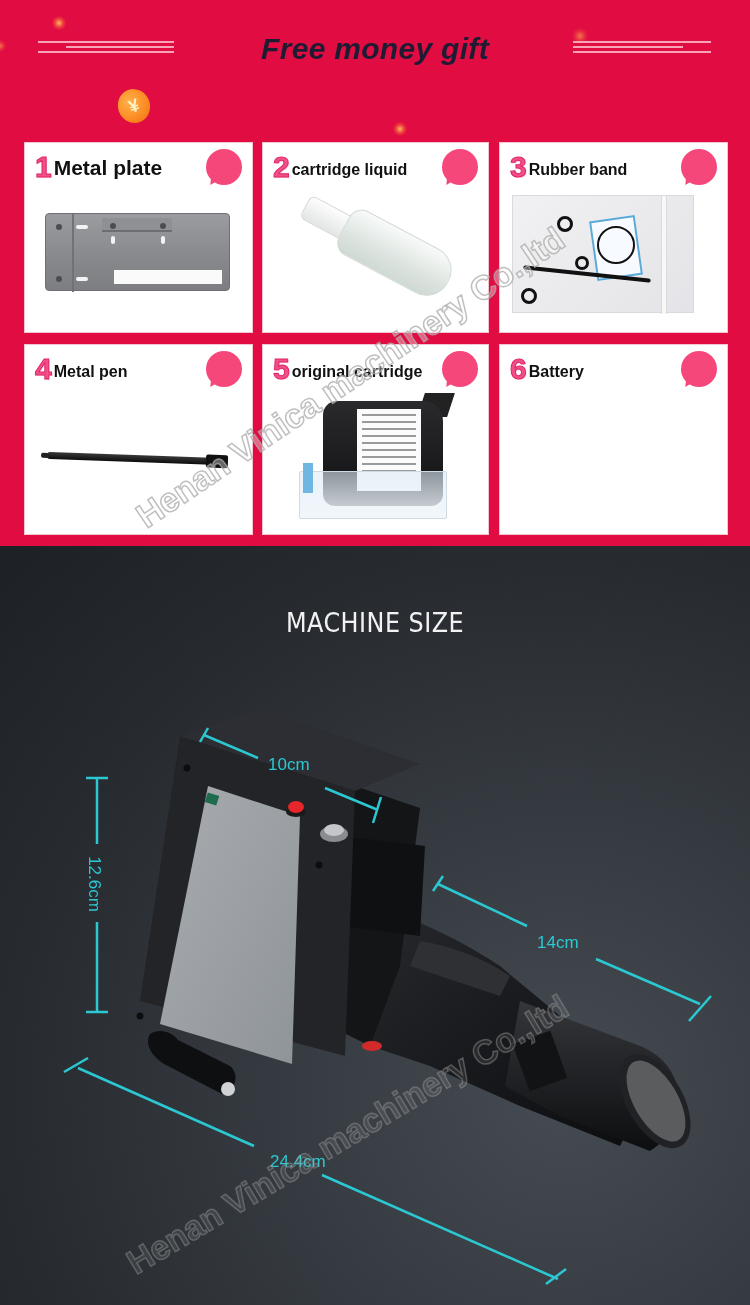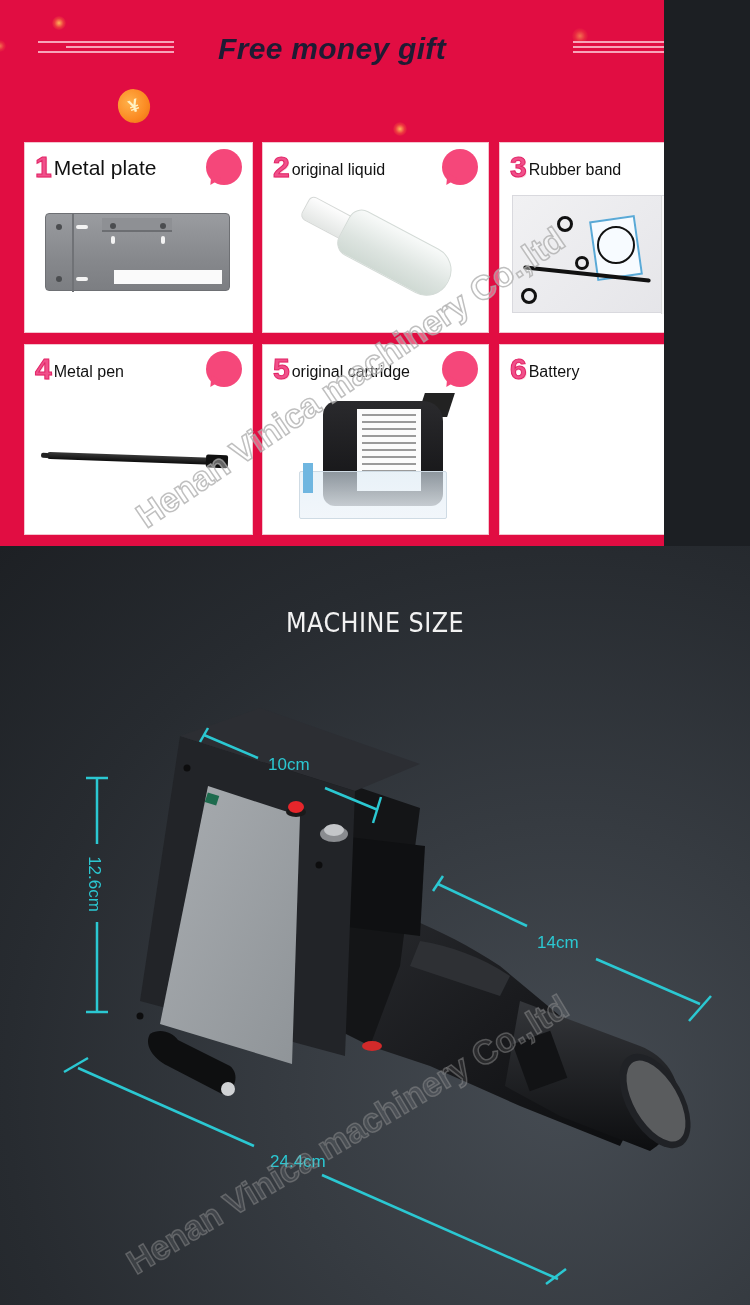--- a/index.html
+++ b/index.html
@@ -1,21 +1,21 @@
 <!DOCTYPE html>
 <html><head>
 <meta charset="utf-8">
 <style>
   * { box-sizing: border-box; margin: 0; padding: 0; }
   html, body { width: 750px; height: 1305px; overflow: hidden; background: #1c1f23; }
   body { position: relative; font-family: "Liberation Sans", sans-serif; }
 
   
   .red-section {
-    position: absolute; left: 0; top: 0; width: 664px; height: 546px;
+    position: absolute; left: 0; top: 0; width: 750px; height: 546px;
     background: #e10d42;
     overflow: hidden;
   }
   .glow { position: absolute; border-radius: 50%; background: radial-gradient(circle, rgba(255,190,90,0.95) 0%, rgba(255,120,60,0.4) 45%, rgba(225,13,66,0) 75%); }
   .deco-lines { position: absolute; top: 41px; width: 136px; height: 14px; }
   .deco-lines span { position: absolute; height: 2px; background: #f7a4b9; }
   .deco-left { left: 38px; }
   .deco-right { left: 573px; }
   .page-title {
     position: absolute; left: 0; right: 0; top: 32px; text-align: center;
@@ -32,21 +32,21 @@
   .card {
     position: absolute; background: #ffffff; overflow: hidden;
     border: 1px solid #f4c4cf;
   }
   .card-label { position: absolute; top: 10px; left: 10px; display: flex; align-items: flex-end; }
   .card-num {
     font-size: 30px; font-weight: bold; color: #f0508a; line-height: 28px;
     -webkit-text-stroke: 1px #e12466; margin-right: 2px;
     text-shadow: 1px 1px 0 #ffd1de;
   }
-  .card-text { font-size: 16px; color: #111; line-height: 20px; padding-bottom: 1px; }
+  .card-text { font-size: 16px; color: #111; line-height: 20px; padding-bottom: 1px; font-weight: bold; }
   .card-text.big { font-size: 21px; line-height: 24px; }
   .bubble {
     position: absolute; top: 6px; right: 8px; width: 38px; height: 38px;
   }
   .bubble .circ { position: absolute; left: 0; top: 0; width: 36px; height: 36px; border-radius: 50%; background: #f5477a; }
   .bubble .tail { position: absolute; left: 2px; top: 26px; width: 0; height: 0;
     border-left: 5px solid transparent; border-right: 6px solid transparent; border-top: 11px solid #f5477a; transform: rotate(30deg); }
 
   .product { position: absolute; }
 
@@ -160,21 +160,21 @@
       <div class="slot" style="left:30px;top:63px;"></div>
       <div class="vslot" style="left:65px;top:22px;"></div>
       <div class="vslot" style="left:115px;top:22px;"></div>
       <div class="window"></div>
     </div>
   </div>
 
   <div class="card" style="left:262px;top:142px;width:227px;height:191px;">
     <div class="card-label">
       <span class="card-num">2</span>
-      <span class="card-text">original liquid</span>
+      <span class="card-text">cartridge liquid</span>
     </div>
     <div class="bubble">
         <div class="circ"></div>
         <div class="tail"></div>
       </div>
     <div class="product bottle">
       <div class="cap"></div>
       <div class="body"></div>
     </div>
   </div>

